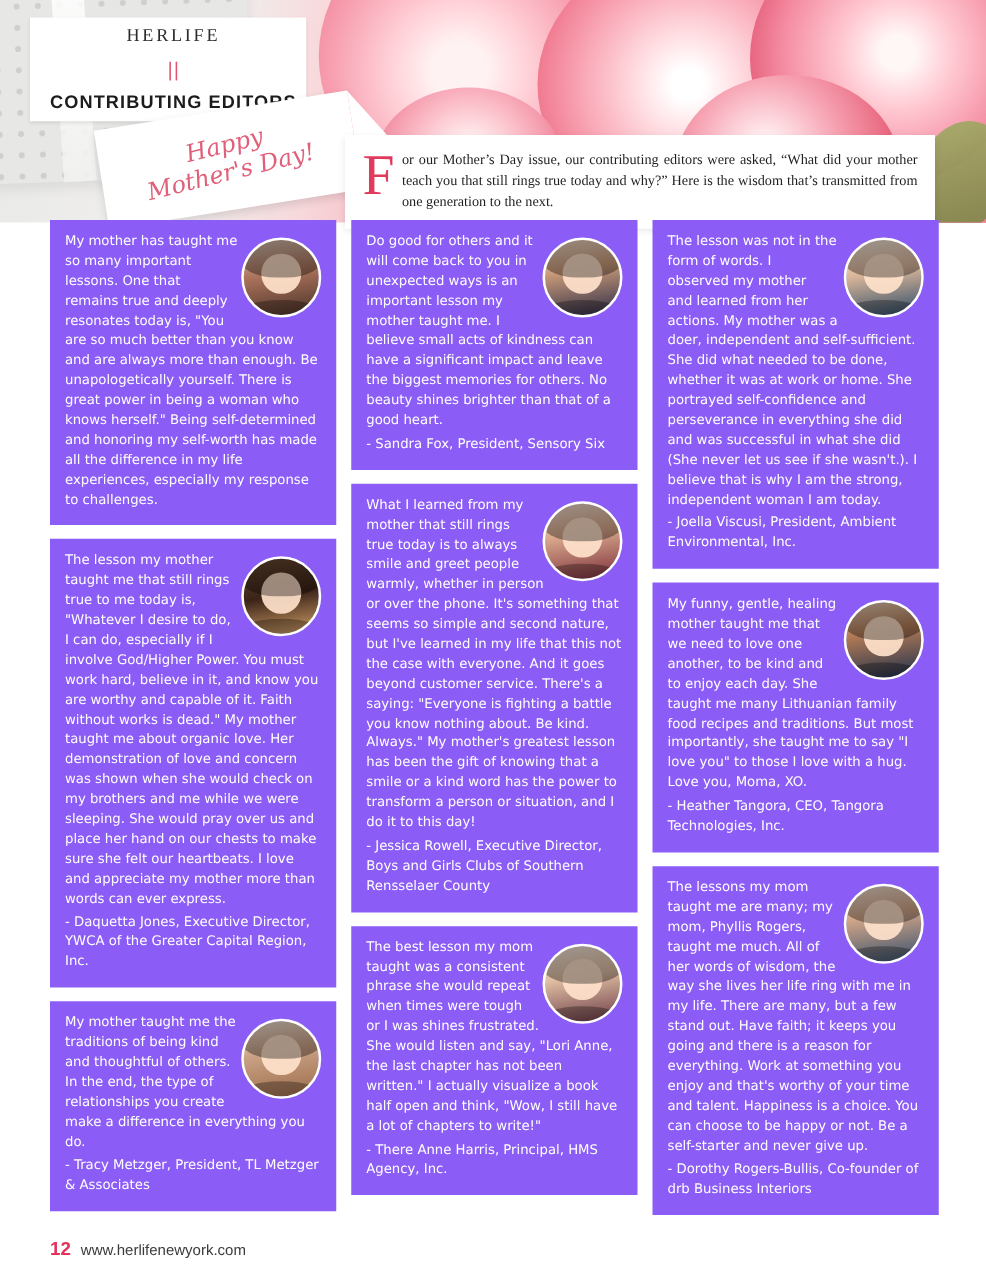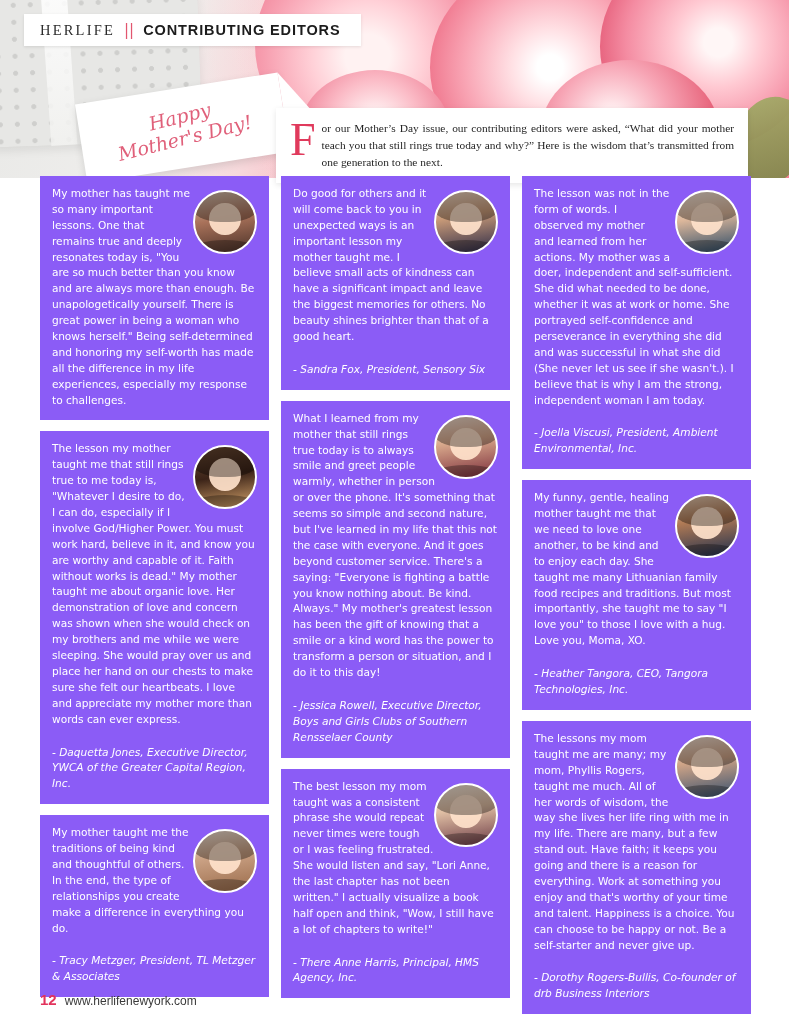--- a/index.html
+++ b/index.html
@@ -51,23 +51,24 @@
     background: radial-gradient(circle at 40% 40%, #ffe9ec 0 10%, #f7a5b5 40%, #e4566f 80%, #d03f5c 100%); }
   .rose.r5 { left:300px; top:70px; width:150px; height:120px;
     background: radial-gradient(circle at 50% 45%, #fff0f1 0 12%, #fbbcc7 44%, #ef8197 80%, #e46d84 100%); }
   .leafy { position:absolute; left:735px; top:96px; width:70px; height:90px; border-radius:50% 10% 50% 10%;
     background: linear-gradient(150deg,#9fae62,#6e8140); transform: rotate(18deg); opacity:.85; }
 
   
   .masthead {
     position:absolute; left:24px; top:14px;
     background:#ffffff;
-    padding:7px 20px 7px 16px;
+    padding:7px 8px 7px 16px;
     display:flex; align-items:center; gap:9px;
     box-shadow:0 1px 3px rgba(0,0,0,.10);
+    flex-direction:column;
   }
   .masthead .brand {
     font-family:"Liberation Serif", serif;
     font-size:14.5px; letter-spacing:2.2px; color:#2b2b2b;
   }
   .masthead .divider { color:#e2566f; font-size:15px; letter-spacing:0px;}
   .masthead .section {
     font-family:"Liberation Sans", sans-serif;
     font-weight:bold; font-size:14.5px; letter-spacing:.9px; color:#1c1c1c;
   }
@@ -118,21 +119,21 @@
 
   .card {
     position:relative;
     background:#8b5cf6;
     color:#ffffff;
     padding:10px 12px 12px 12px;
     font-family:"DejaVu Sans", sans-serif;
     font-size:10.6px; line-height:1.5;
   }
   .card .attrib {
-    font-style:italic; margin-top:17px; display:block;
+    margin-top:3px; display:block;
   }
   .card .body { display:block; }
 
   
   .bubble {
     float:right; width:64px; height:64px; border-radius:50%;
     margin:4px 0 4px 8px; border:2px solid #ffffff;
     background:#cfa; overflow:hidden; position:relative;
     shape-outside: circle(50%);
   }
@@ -276,21 +277,21 @@
     </div>
 
     <div class="card">
       <div class="bubble p-h">
         <div class="face">
           <div class="shoulders"></div>
             <div class="skin"></div>
             <div class="hair"></div>
         </div>
       </div>
-      <span class="body">The best lesson my mom taught was a consistent phrase she would repeat never times were tough or I was feeling frustrated. She would listen and say, "Lori Anne, the last chapter has not been written." I actually visualize a book half open and think, "Wow, I still have a lot of chapters to write!"</span>
+      <span class="body">The best lesson my mom taught was a consistent phrase she would repeat when times were tough or I was shines frustrated. She would listen and say, "Lori Anne, the last chapter has not been written." I actually visualize a book half open and think, "Wow, I still have a lot of chapters to write!"</span>
       <span class="attrib">- There Anne Harris, Principal, HMS Agency, Inc.</span>
     </div>
   </div>
 
   <div class="col">
     <div class="card">
       <div class="bubble p-d">
         <div class="face">
           <div class="shoulders"></div>
             <div class="skin"></div>

